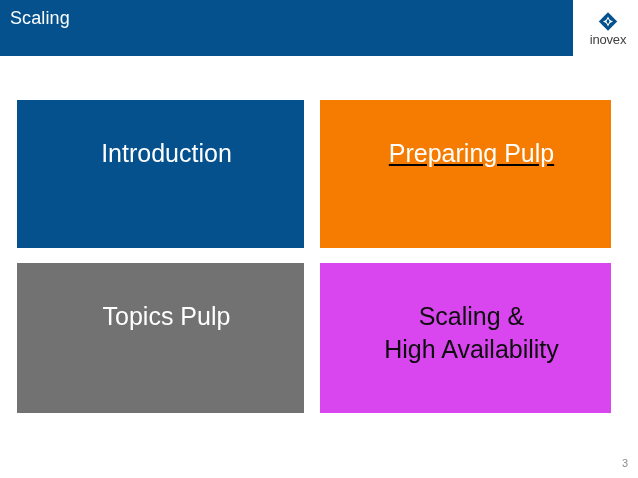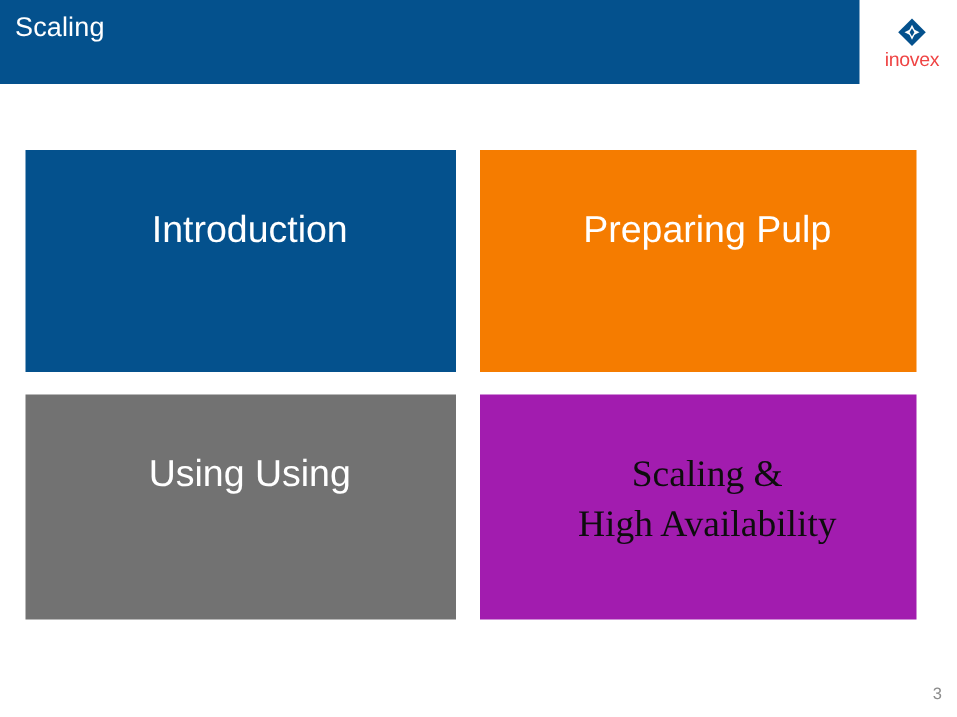--- a/index.html
+++ b/index.html
@@ -54,21 +54,21 @@
     display: block;
   }
   .logo-word {
     position: absolute;
     left: 0;
     top: 22px;
     width: 50px;
     text-align: center;
     font-size: 13px;
     line-height: 16px;
-    color: #ef4444;
+    color: #404040;
     letter-spacing: -0.2px;
   }
 
   
   .tile {
     position: absolute;
     display: flex;
     justify-content: center;
     align-items: flex-start;
     box-sizing: border-box;
@@ -93,20 +93,21 @@
     color: #ffffff;
     padding-top: 37px;
   }
 
   .tile-preparing {
     left: 320px;
     top: 100px;
     width: 291px;
     height: 148px;
     background: #f57c00;
+    text-decoration: underline;
   }
   .tile-preparing .tile-label {
     color: #ffffff;
     padding-top: 37px;
   }
 
   .tile-using {
     left: 17px;
     top: 263px;
     width: 287px;
@@ -116,22 +117,21 @@
   .tile-using .tile-label {
     color: #ffffff;
     padding-top: 37px;
   }
 
   .tile-scaling {
     left: 320px;
     top: 263px;
     width: 291px;
     height: 150px;
-    background: #a21caf;
-    font-family: Liberation Serif, serif;
+    background: #d946ef;
   }
   .tile-scaling .tile-label {
     color: #0d0d0d;
     padding-top: 37px;
   }
 
   
   .page-number {
     position: absolute;
     right: 10px;
@@ -160,21 +160,21 @@
 
 <div class="tile tile-introduction">
   <span class="tile-label">Introduction</span>
 </div>
 
 <div class="tile tile-preparing">
   <span class="tile-label">Preparing Pulp</span>
 </div>
 
 <div class="tile tile-using">
-  <span class="tile-label">Using Using</span>
+  <span class="tile-label">Topics Pulp</span>
 </div>
 
 <div class="tile tile-scaling">
   <span class="tile-label">Scaling &amp;
 High Availability</span>
 </div>
 
 <div class="page-number">3</div>
 
 </body></html>

